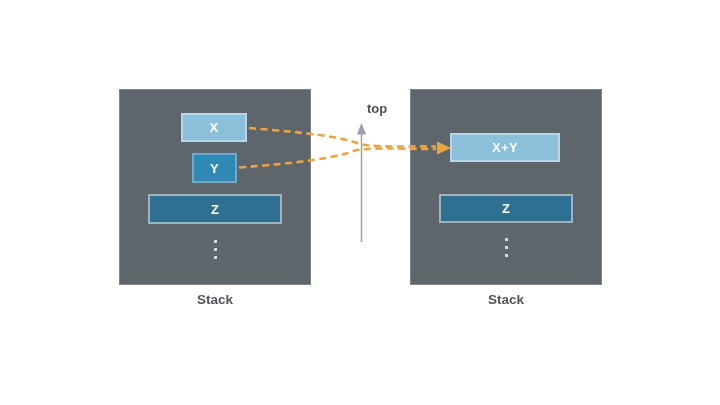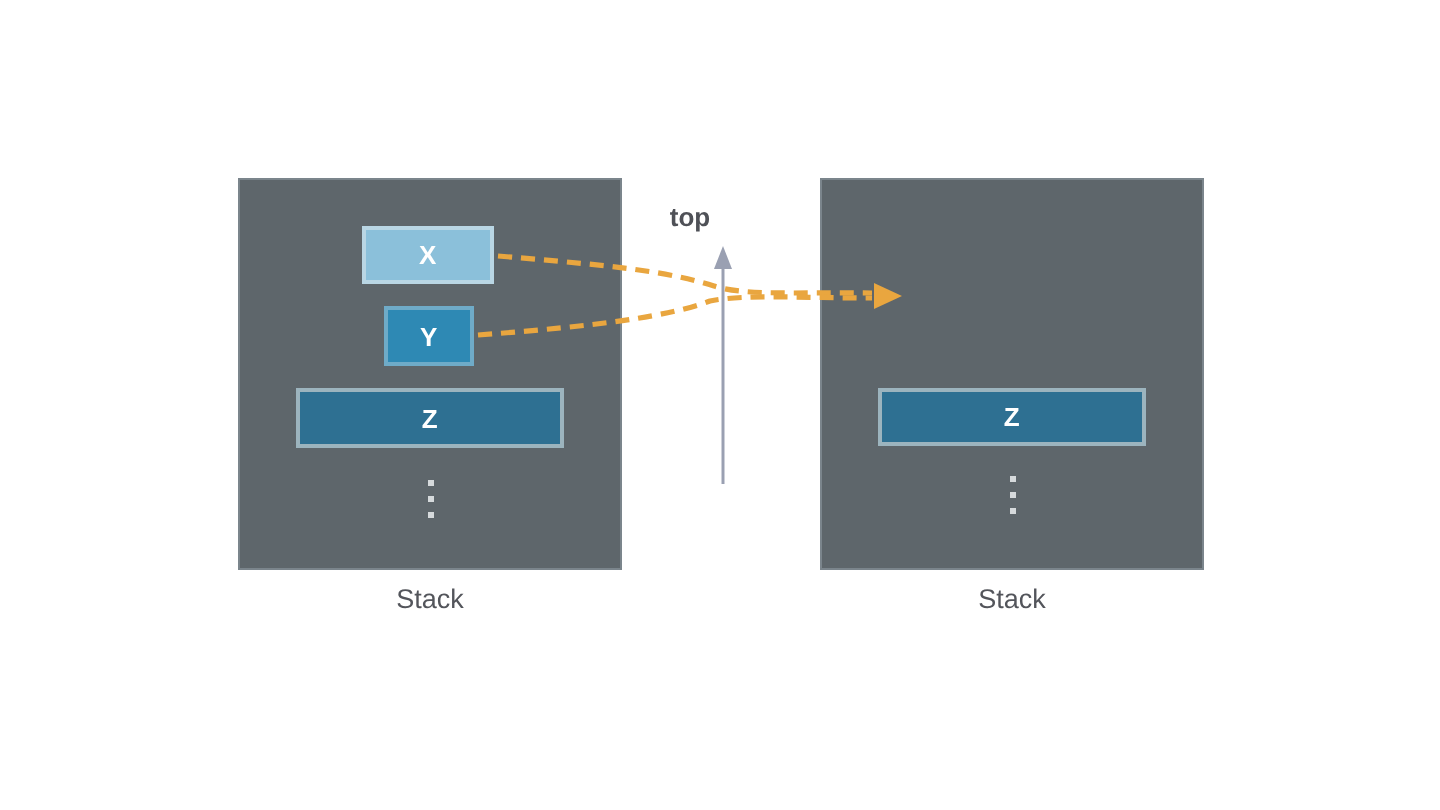--- a/index.html
+++ b/index.html
@@ -28,49 +28,50 @@
   .bx-zr {left:28px;top:104px;width:134px;height:29px;}
   .dots{
     position:absolute;left:0;right:0;display:flex;flex-direction:column;
     align-items:center;gap:5px;
   }
   .dots-left{top:150px;}
   .dots-right{top:148px;}
   .dot{width:3px;height:3px;background:#d6dadc;}
   .caption{
     position:absolute;top:292px;width:192px;text-align:center;
-    font-size:13.5px;font-weight:normal;color:#53555b;
+    font-size:13.5px;font-weight:bold;color:#53555b;
   }
   .caption-left{left:119px;}
   .caption-right{left:410px;}
   .axis-label{
     position:absolute;width:90px;text-align:center;
     font-size:13px;font-weight:bold;color:#4f5157;
   }
-  .axis-top{left:300px;top:101px;}
+  .axis-top{left:332px;top:101px;}
   .axis-bottom{left:315px;top:249px;}
   .overlay{position:absolute;left:0;top:0;width:720px;height:405px;pointer-events:none;}
 </style>
 </head>
 <body>
 
 <div class="canvas">
 
   <div class="stack stack-left">
     <div class="sbox box-light bx-x">X</div>
     <div class="sbox box-medium bx-y">Y</div>
     <div class="sbox box-dark bx-zl">Z</div>
     <div class="dots dots-left">
       <div class="dot"></div>
       <div class="dot"></div>
       <div class="dot"></div>
     </div>
   </div>
 
   <div class="stack stack-right">
+    <div class="sbox box-light bx-xy">X+Y</div>
     <div class="sbox box-dark bx-zr">Z</div>
     <div class="dots dots-right">
       <div class="dot"></div>
       <div class="dot"></div>
       <div class="dot"></div>
     </div>
   </div>
 
   <div class="caption caption-left">Stack</div>
   <div class="caption caption-right">Stack</div>

